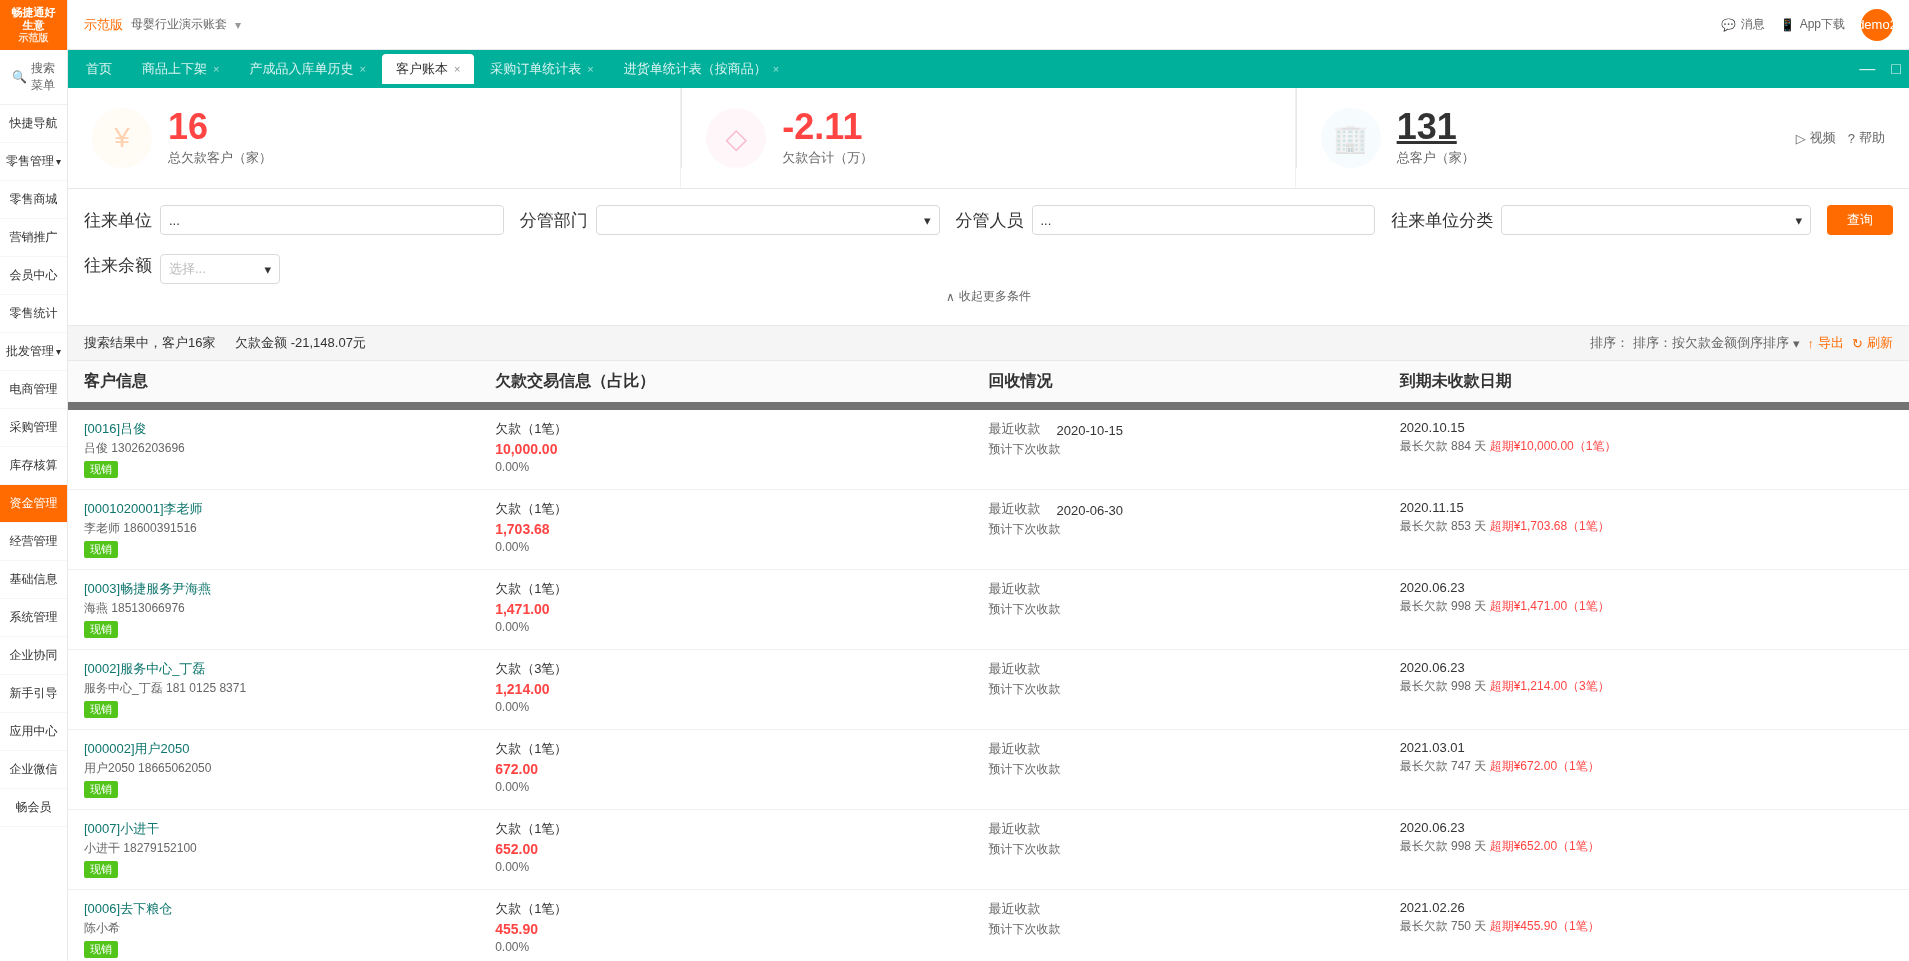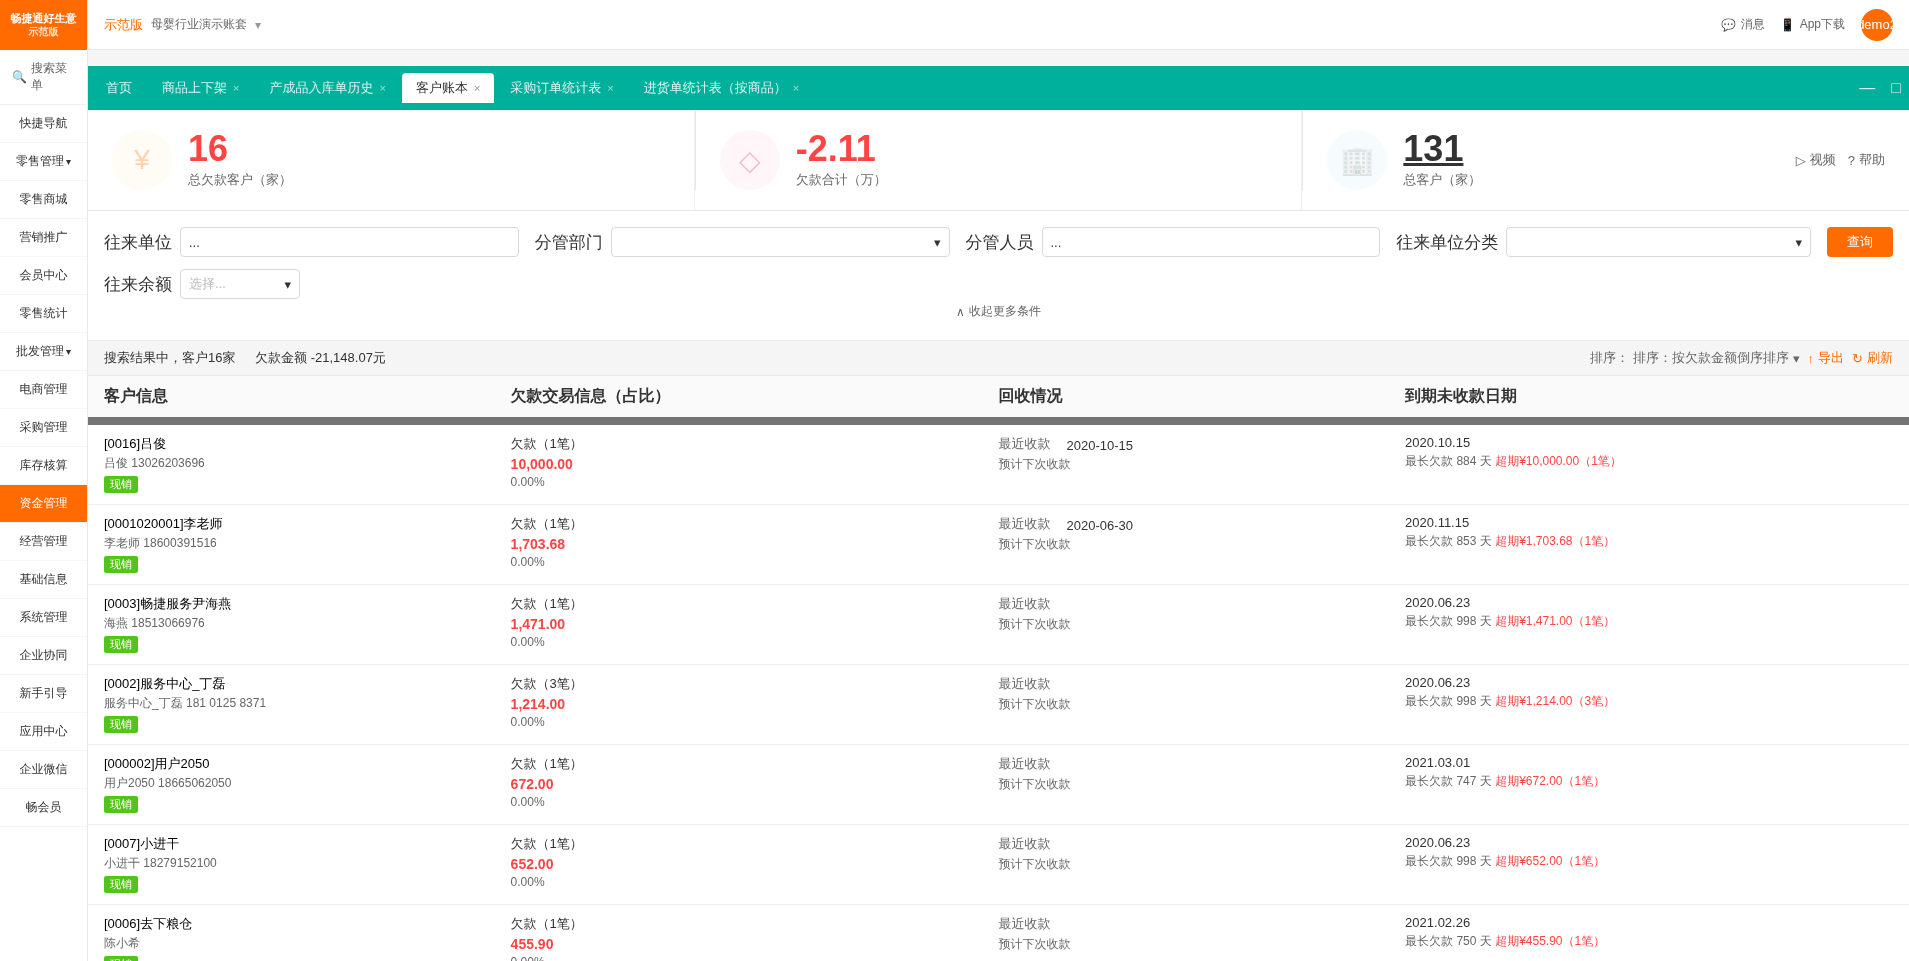--- a/index.html
+++ b/index.html
@@ -1,40 +1,40 @@
 <!DOCTYPE html>
 <html><head>
   <meta charset="utf-8">
   <style>
     * { box-sizing: border-box; margin: 0; padding: 0; }
     body { font-family: 'Microsoft YaHei', Arial, sans-serif; font-size: 13px; background: #f5f5f5; color: #333; overflow: hidden; height: 961px; }
 
     
     .app-layout { display: flex; height: 100%; }
-    .sidebar { width: 88px; background: #fff; border-right: 1px solid #e8e8e8; display: flex; flex-direction: column; flex-shrink: 0; }
+    .sidebar { width: 68px; background: #fff; border-right: 1px solid #e8e8e8; display: flex; flex-direction: column; flex-shrink: 0; }
     .main-area { flex: 1; display: flex; flex-direction: column; overflow: hidden; }
 
     
     .sidebar-logo { background: #ff6b00; padding: 10px; display: flex; align-items: center; justify-content: center; height: 50px; }
     .sidebar-logo-text { color: #fff; font-size: 11px; font-weight: bold; text-align: center; line-height: 1.2; }
     .sidebar-search { padding: 6px 8px; border-bottom: 1px solid #f0f0f0; }
     .sidebar-search-btn { width: 100%; background: none; border: none; cursor: pointer; font-size: 12px; color: #666; padding: 4px; text-align: left; display: flex; align-items: center; gap: 4px; }
     .sidebar-nav-item { padding: 10px 4px; text-align: center; cursor: pointer; font-size: 12px; color: #333; border-bottom: 1px solid #f5f5f5; }
     .sidebar-nav-item.has-arrow { display: flex; align-items: center; justify-content: center; gap: 2px; }
     .nav-arrow { font-size: 10px; }
     .sidebar-nav-item.selected { background: #ff6b00; color: #fff; }
 
     
     .top-bar { height: 50px; background: #fff; border-bottom: 1px solid #e8e8e8; display: flex; align-items: center; justify-content: space-between; padding: 0 16px; }
     .top-bar-left { display: flex; align-items: center; gap: 8px; font-size: 12px; color: #666; }
     .top-bar-right { display: flex; align-items: center; gap: 16px; font-size: 13px; color: #333; }
     .top-bar-icon { display: flex; align-items: center; gap: 4px; cursor: pointer; color: #666; font-size: 12px; }
 
     
-    .tab-bar { background: #00b09b; display: flex; align-items: center; height: 44px; padding: 8px 4px; margin-top: 16px; }
+    .tab-bar { background: #00b09b; display: flex; align-items: center; height: 38px; padding: 8px 4px; }
     .tab { display: flex; align-items: center; gap: 6px; padding: 0 14px; height: 30px; font-size: 13px; color: rgba(255,255,255,0.85); cursor: pointer; border-radius: 4px 4px 0 0; margin-right: 2px; white-space: nowrap; }
     .tab.active { background: #fff; color: #333; border-radius: 4px 4px 0 0; }
     .tab-close { font-size: 11px; color: inherit; cursor: pointer; opacity: 0.7; }
     .tab-bar-actions { margin-left: auto; display: flex; align-items: center; gap: 8px; }
     .tab-bar-btn { color: rgba(255,255,255,0.85); cursor: pointer; font-size: 16px; padding: 0 4px; }
 
     
     .content { flex: 1; overflow-y: auto; background: #f5f5f5; }
 
     
@@ -77,21 +77,21 @@
     .data-table { width: 100%; background: #fff; }
     .table-header { display: flex; background: #fafafa; border-bottom: 8px solid #737373; padding: 10px 16px; font-size: 16px; font-weight: bold; color: #333; }
     .col-client { flex: 2.5; }
     .col-debt { flex: 3; }
     .col-recovery { flex: 2.5; }
     .col-due-date { flex: 3; }
 
     .table-row { display: flex; padding: 10px 16px; border-bottom: 1px solid #f0f0f0; background: #fff; min-height: 80px; }
 
     .client-info { flex: 2.5; }
-    .client-name { color: #000000; cursor: pointer; font-size: 13px; text-decoration: none; }
+    .client-name { color: #0f766e; cursor: pointer; font-size: 13px; text-decoration: none; }
     .client-contact { font-size: 12px; color: #666; margin-top: 2px; }
     .client-tag { display: inline-block; background: #52c41a; color: #fff; font-size: 11px; padding: 1px 6px; border-radius: 2px; margin-top: 4px; }
 
     .debt-info { flex: 3; }
     .debt-label { font-size: 13px; color: #333; }
     .debt-amount { color: #ff4444; font-size: 14px; font-weight: bold; margin-top: 3px; }
     .debt-percent { font-size: 12px; color: #666; margin-top: 3px; }
 
     .recovery-info { flex: 2.5; }
     .recovery-label { font-size: 13px; color: #666; }
@@ -323,21 +323,21 @@
             <div class="filter-select">
               <span></span>
               <span>▾</span>
             </div>
           </div>
           <button class="query-btn">查询</button>
         </div>
         <div class="filter-second-row">
           <div class="filter-item">
             <span class="filter-label">往来余额</span>
-            <div class="filter-select" style="max-width: 120px;">
+            <div class="filter-select" style="max-width: 120px; margin-top: 7px;">
               <span class="filter-select-placeholder">选择...</span>
               <span>▾</span>
             </div>
           </div>
         </div>
         <div class="collapse-row">
           <button class="collapse-btn">
             <span>∧</span>
             <span>收起更多条件</span>
           </button>

